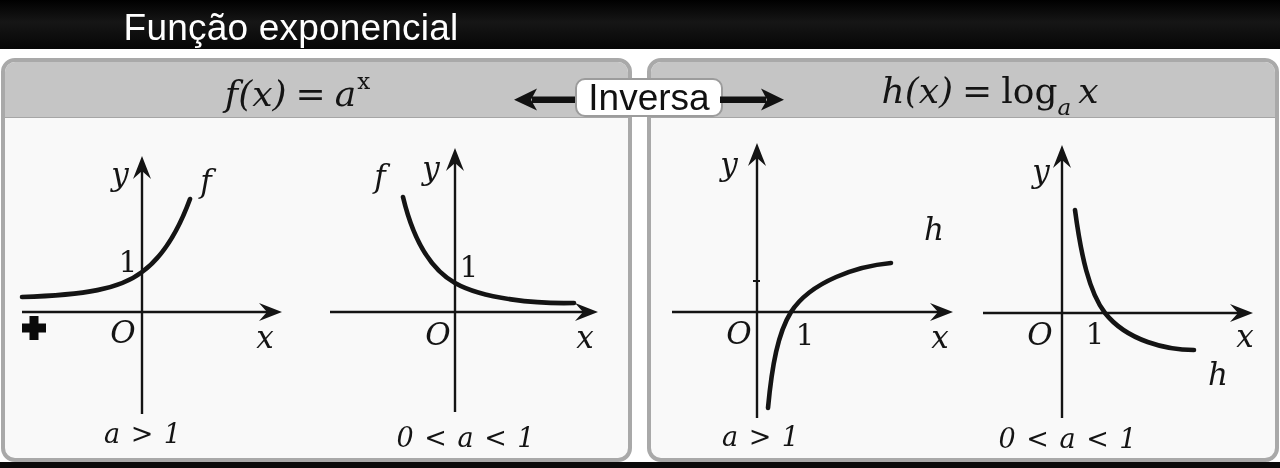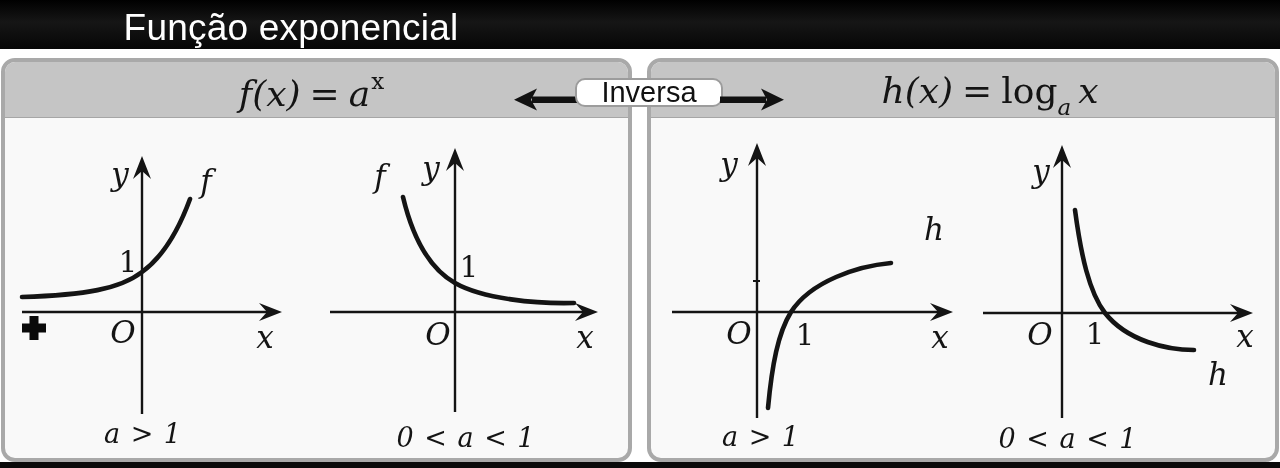--- a/index.html
+++ b/index.html
@@ -25,24 +25,24 @@
   .math{font-family:"DejaVu Serif","Liberation Serif",serif;color:#141414;}
   .formula{top:93px;font-size:36px;}
   .formula i{font-style:italic;}
   .formula .eq{margin:0 9px;}
   .formula sup{font-size:23px;position:relative;top:-4px;left:1px;}
   .formula sub{font-size:23px;position:relative;top:4px;font-style:italic;}
   .formula .rm{font-style:normal;}
   .formula .arg{margin-left:7px;}
 
   
-  .inversa-box{left:575px;top:78px;width:148px;height:29px;background:#ffffff;
+  .inversa-box{left:575px;top:78px;width:148px;height:39px;background:#ffffff;
     border:2px solid #9c9c9c;border-radius:10px;box-sizing:border-box;
     display:flex;align-items:center;justify-content:center;
-    font-size:29px;color:#111;}
+    font-size:37px;color:#111;}
 
   
   .glabel{font-family:"DejaVu Serif","Liberation Serif",serif;color:#141414;
     font-style:italic;font-size:31px;}
   .gnum{font-family:"DejaVu Serif","Liberation Serif",serif;color:#141414;
     font-style:normal;font-size:29px;}
   .gcond{font-family:"DejaVu Serif","Liberation Serif",serif;color:#141414;
     font-style:italic;font-size:27px;letter-spacing:1px;}
 
   .art{left:0;top:0;width:1280px;height:468px;pointer-events:none;}
@@ -55,21 +55,21 @@
   <span class="abs center title" style="left:291px;">Função exponencial</span>
 </div>
 
 <div class="abs panel" style="left:1px;width:631px;">
   <div class="strip"></div>
 </div>
 <div class="abs panel" style="left:647px;width:632px;">
   <div class="strip"></div>
 </div>
 
-<div class="abs center math formula" style="left:311px;">
+<div class="abs center math formula" style="left:297px;">
   <i>f(x)</i><span class="eq">=</span><i>a</i><sup>x</sup>
 </div>
 <div class="abs center math formula" style="left:982px;margin-left:8px;">
   <i>h(x)</i><span class="eq">=</span><span class="rm">log</span><sub>a</sub><i class="arg">x</i>
 </div>
 
 <svg class="abs" style="left:514px;top:86px;" width="64" height="25" viewBox="0 0 64 25">
   <rect x="18" y="10.5" width="46" height="6.5" fill="#111"></rect>
   <path d="M0 13.7 L23 2.5 L17 13.7 L23 24.5 Z" fill="#111"></path>
 </svg>

